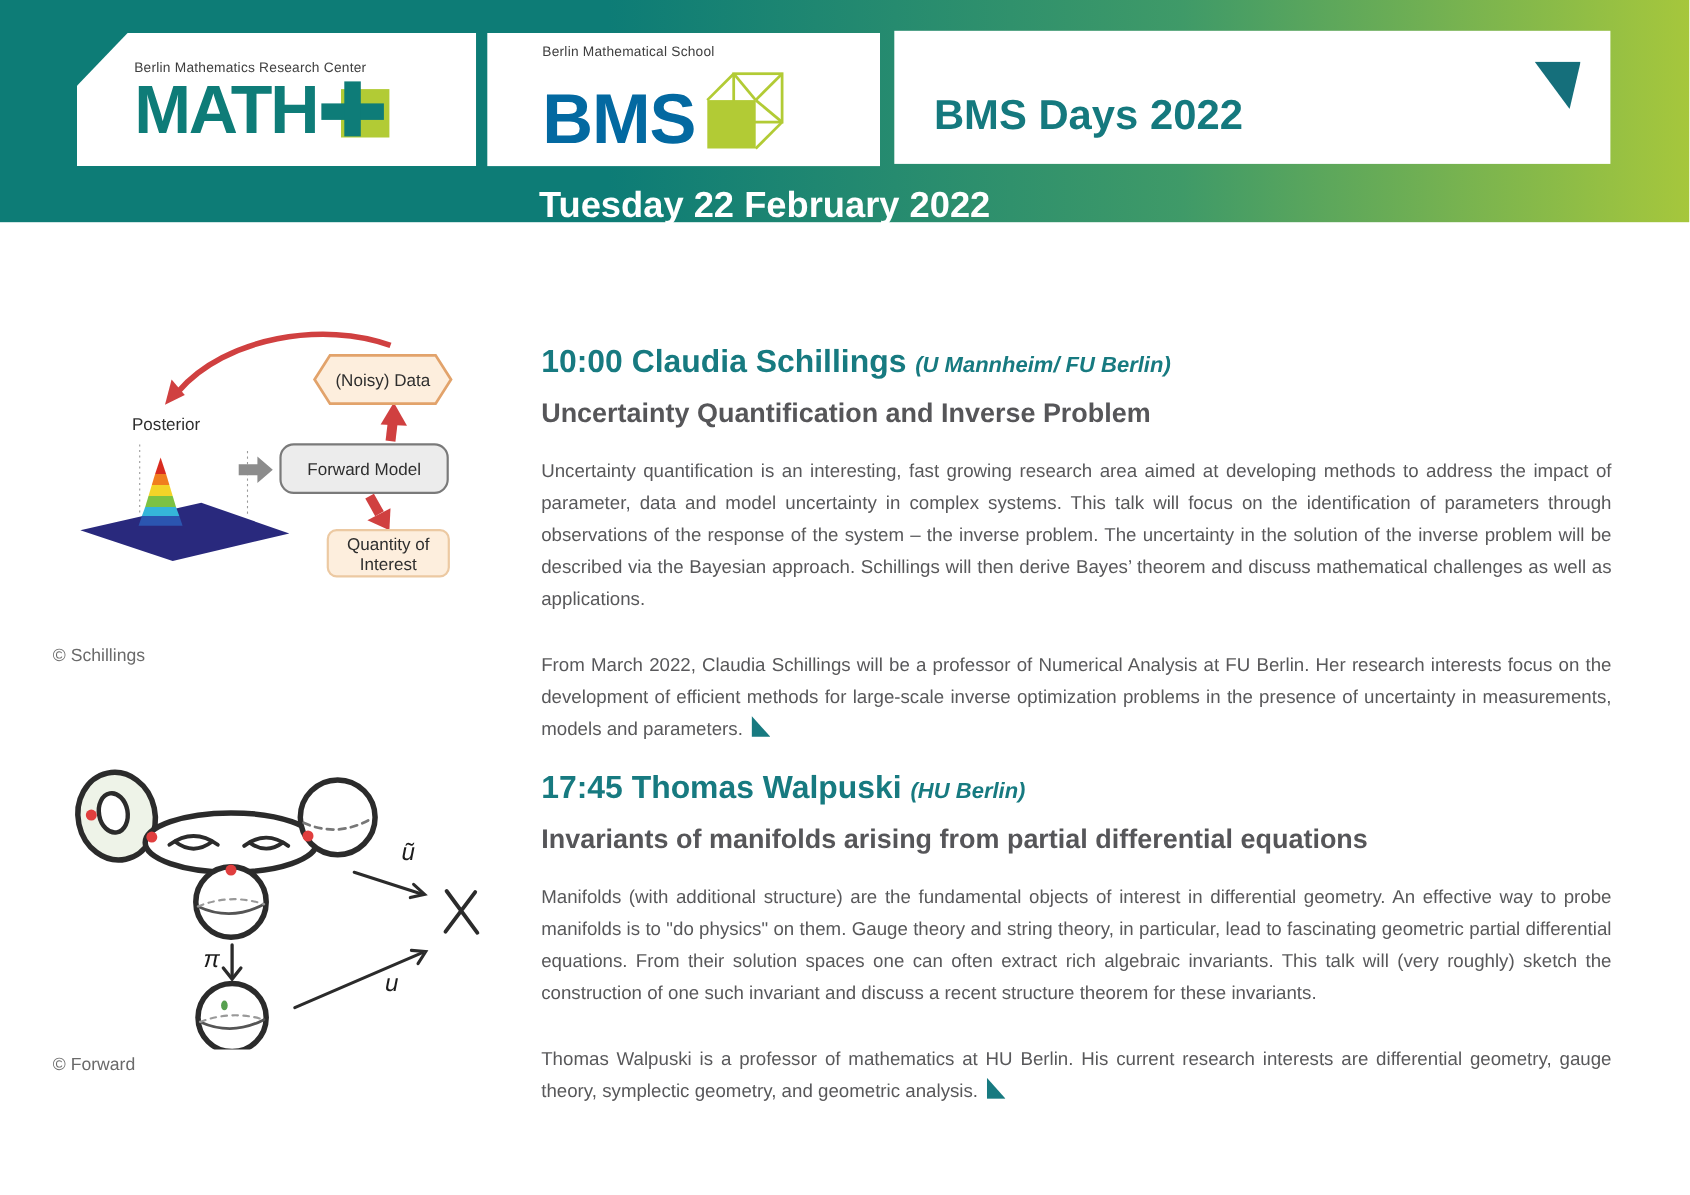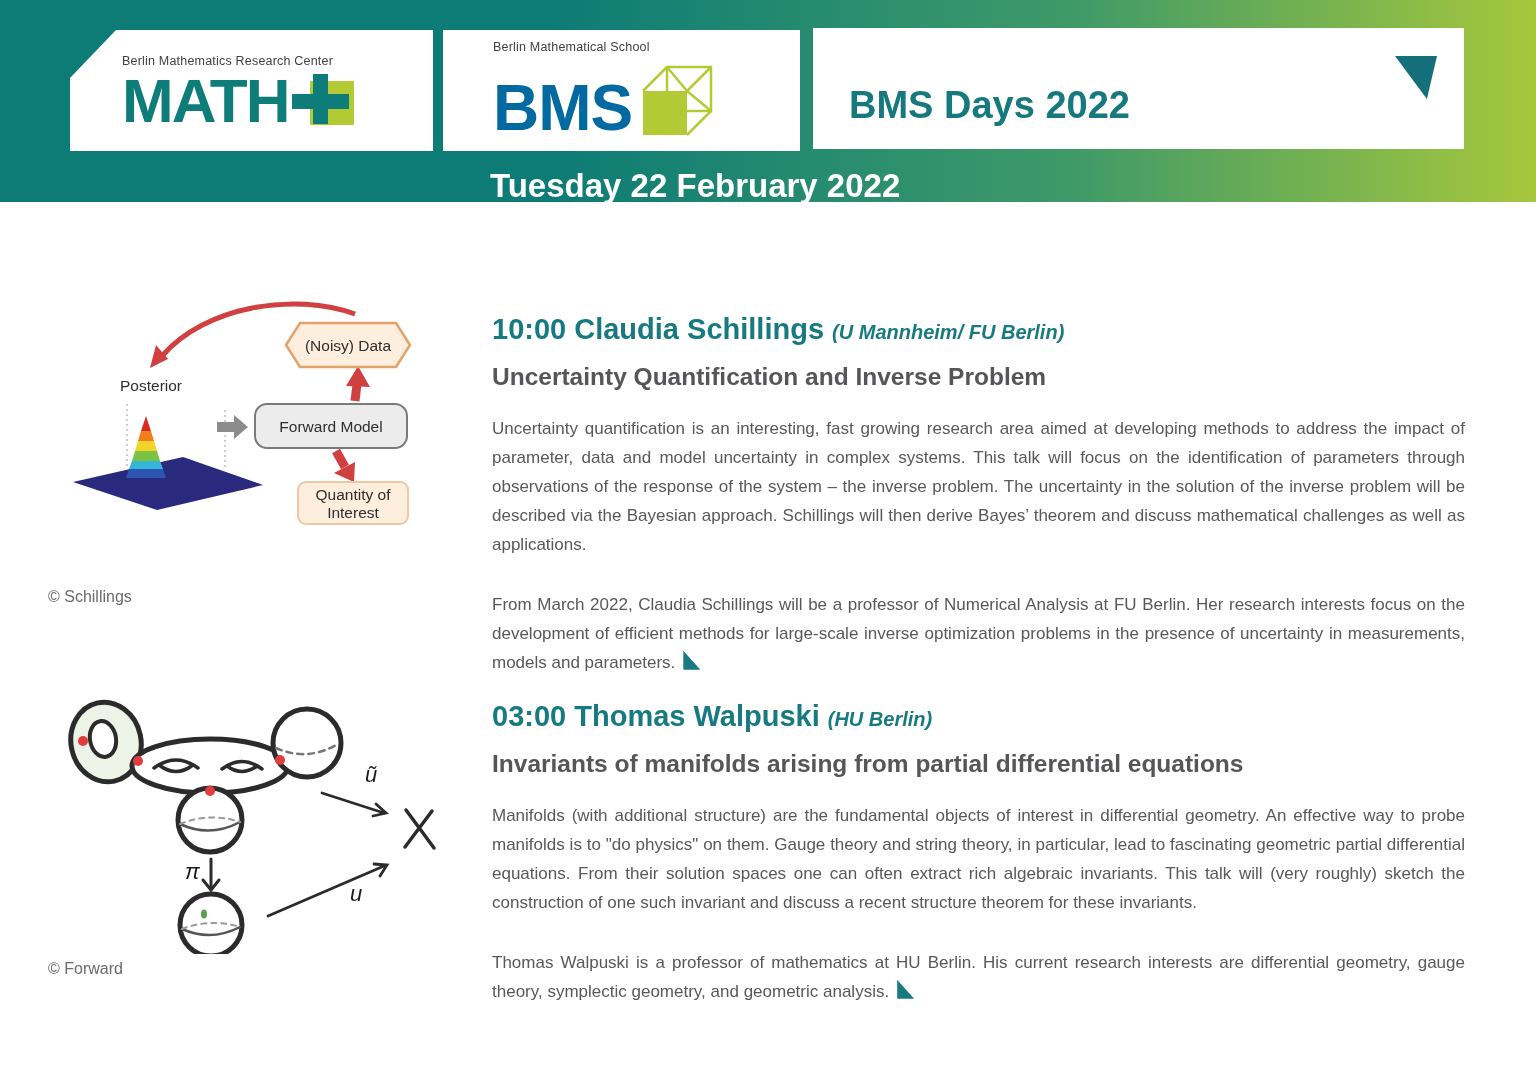--- a/index.html
+++ b/index.html
@@ -191,20 +191,20 @@
       </g>
       <ellipse cx="154" cy="234" rx="3" ry="4.5" fill="#57a04f"></ellipse>
 
       <text x="315" y="102" class="sketch-label">ũ</text>
       <text x="135" y="199" class="sketch-label">π</text>
       <text x="300" y="221" class="sketch-label">u</text>
     </svg>
     <div class="credit credit2">© Forward</div>
 
     <div class="talk-text">
-      <h2 class="talk-head"><span>03:00</span> <span>Thomas Walpuski</span> <span class="affil">(HU Berlin)</span></h2>
+      <h2 class="talk-head"><span>17:45</span> <span>Thomas Walpuski</span> <span class="affil">(HU Berlin)</span></h2>
       <h3 class="talk-title">Invariants of manifolds arising from partial differential equations</h3>
       <p class="body">Manifolds (with additional structure) are the fundamental objects of interest in differential geometry. An effective way to probe manifolds is to "do physics" on them. Gauge theory and string theory, in particular, lead to fascinating geometric partial differential equations. From their solution spaces one can often extract rich algebraic invariants. This talk will (very roughly) sketch the construction of one such invariant and discuss a recent structure theorem for these invariants.</p>
       <p class="body bio"><span>Thomas Walpuski is a professor of mathematics at HU Berlin.  His current research interests are differential geometry, gauge theory, symplectic geometry, and geometric analysis.</span><span class="end-marker"></span></p>
     </div>
   </section>
 
 </div>
 
 </body></html>

